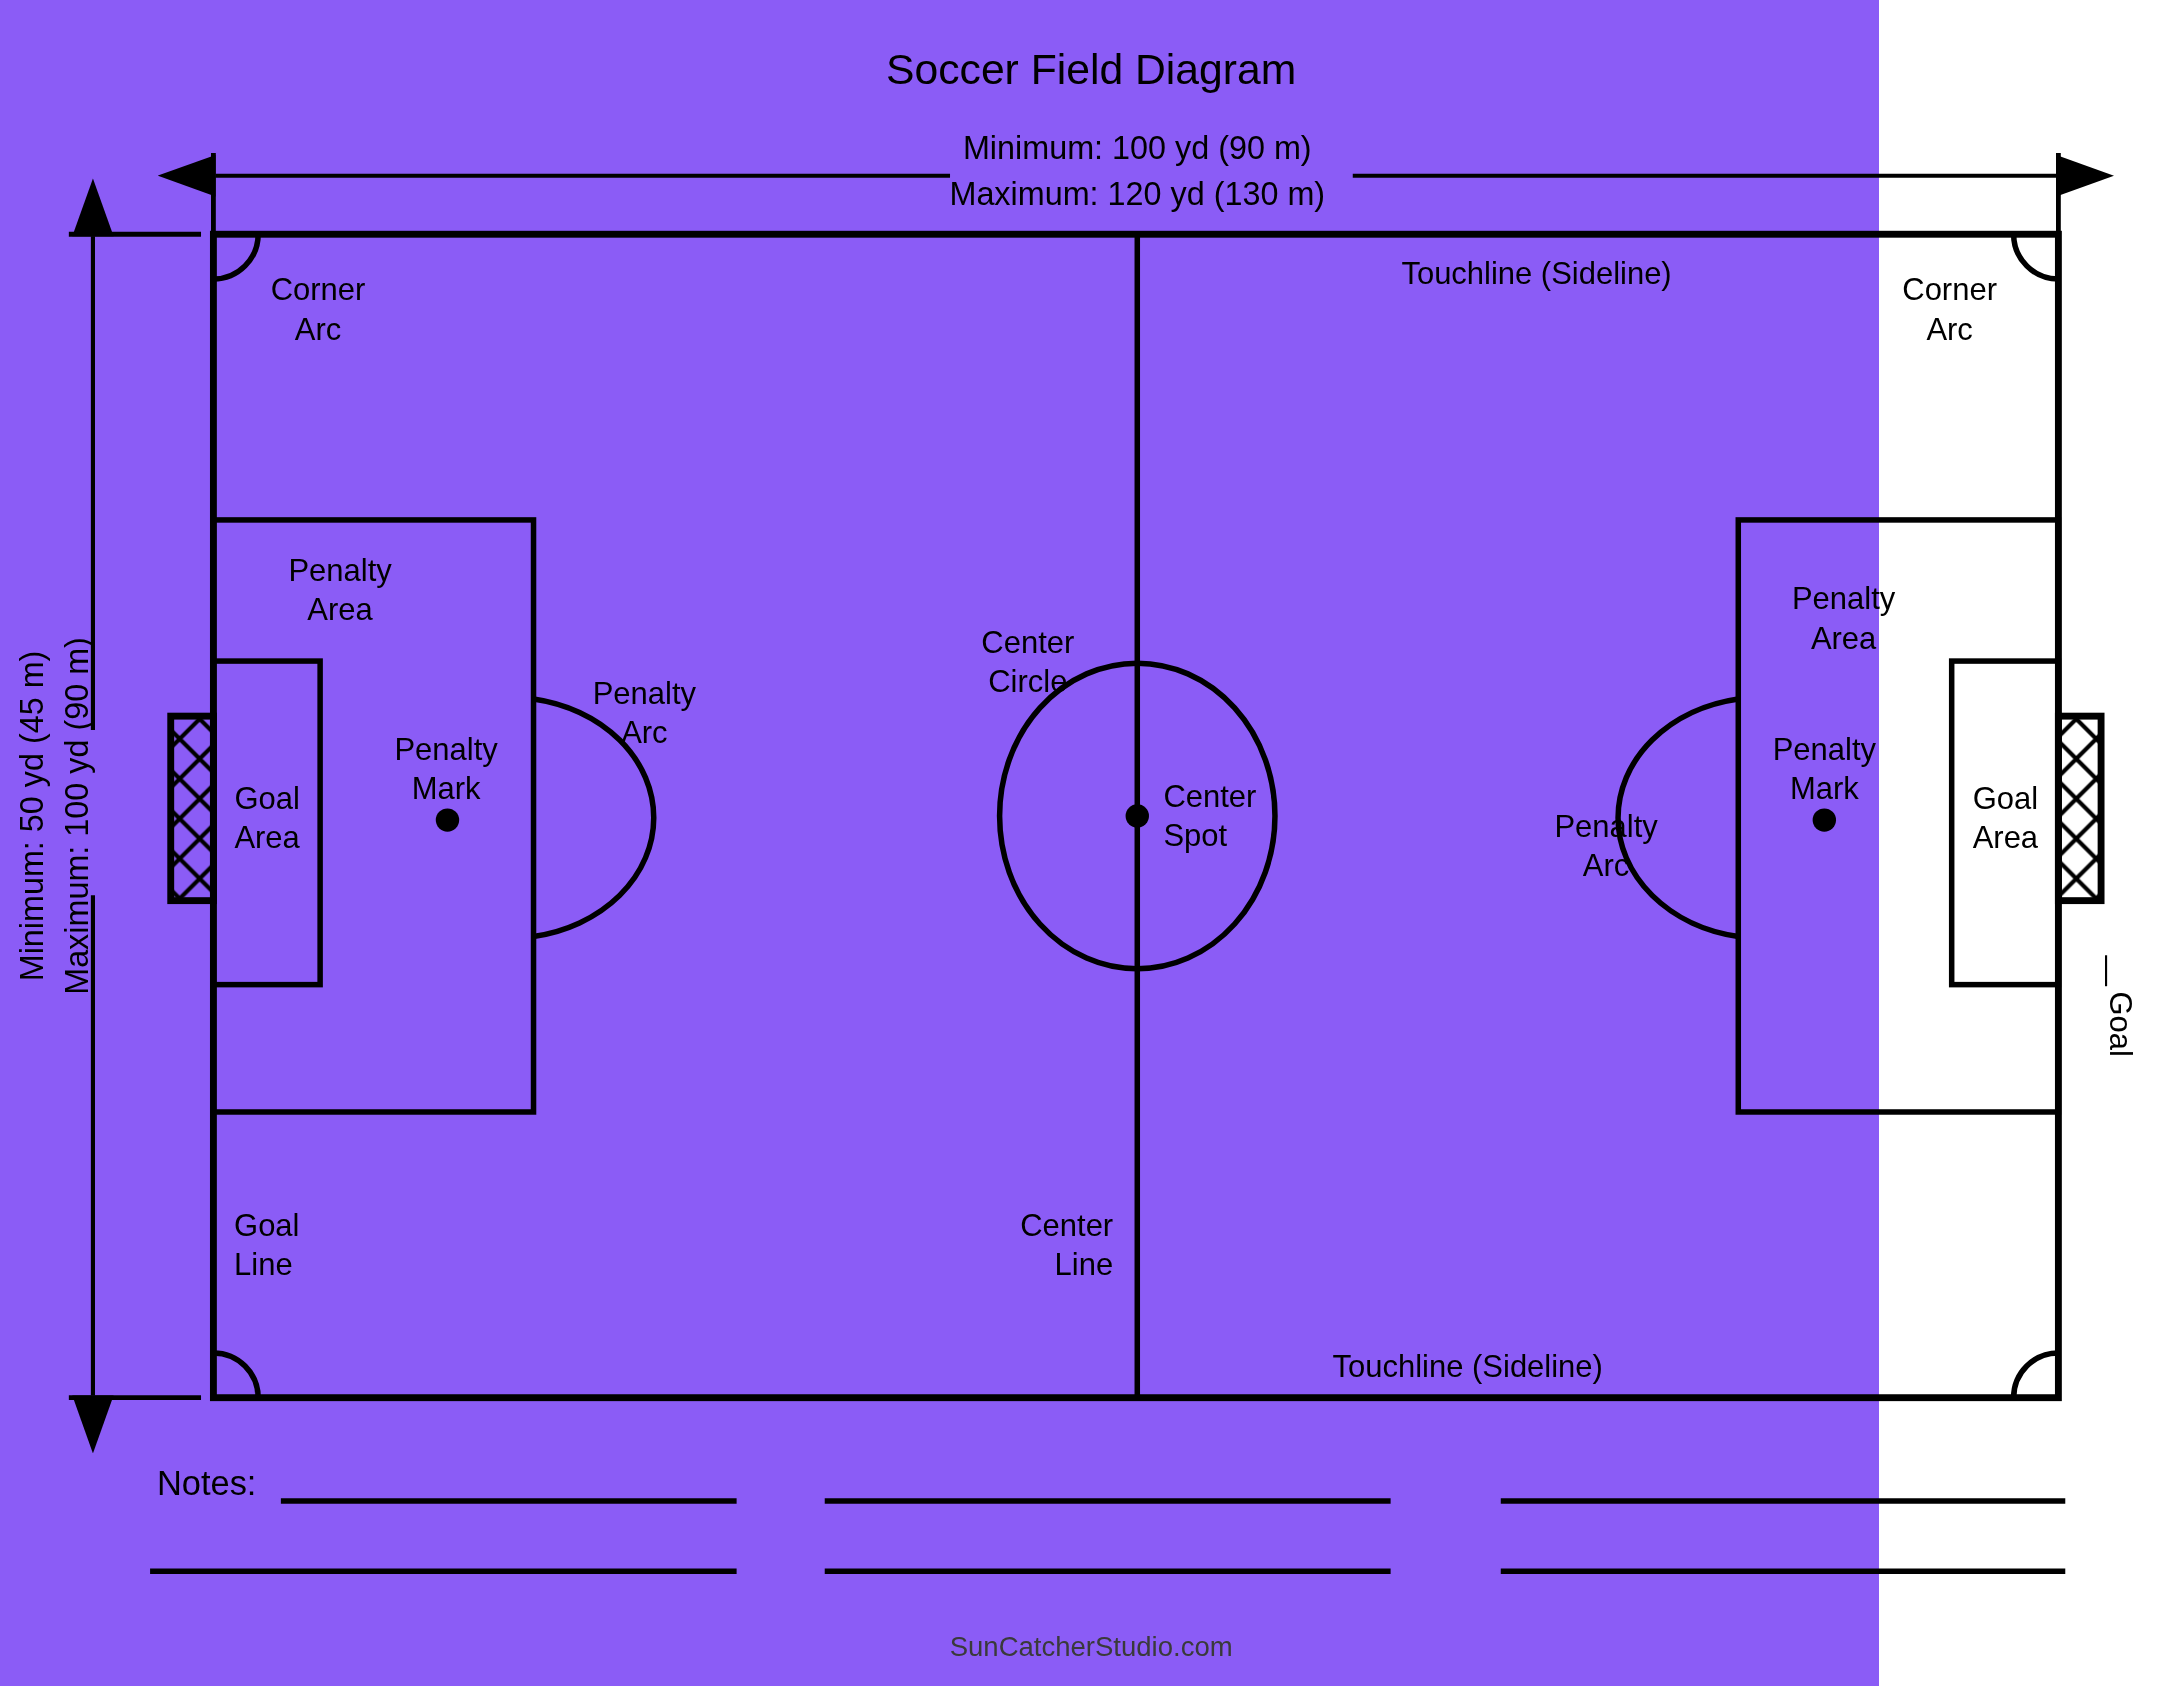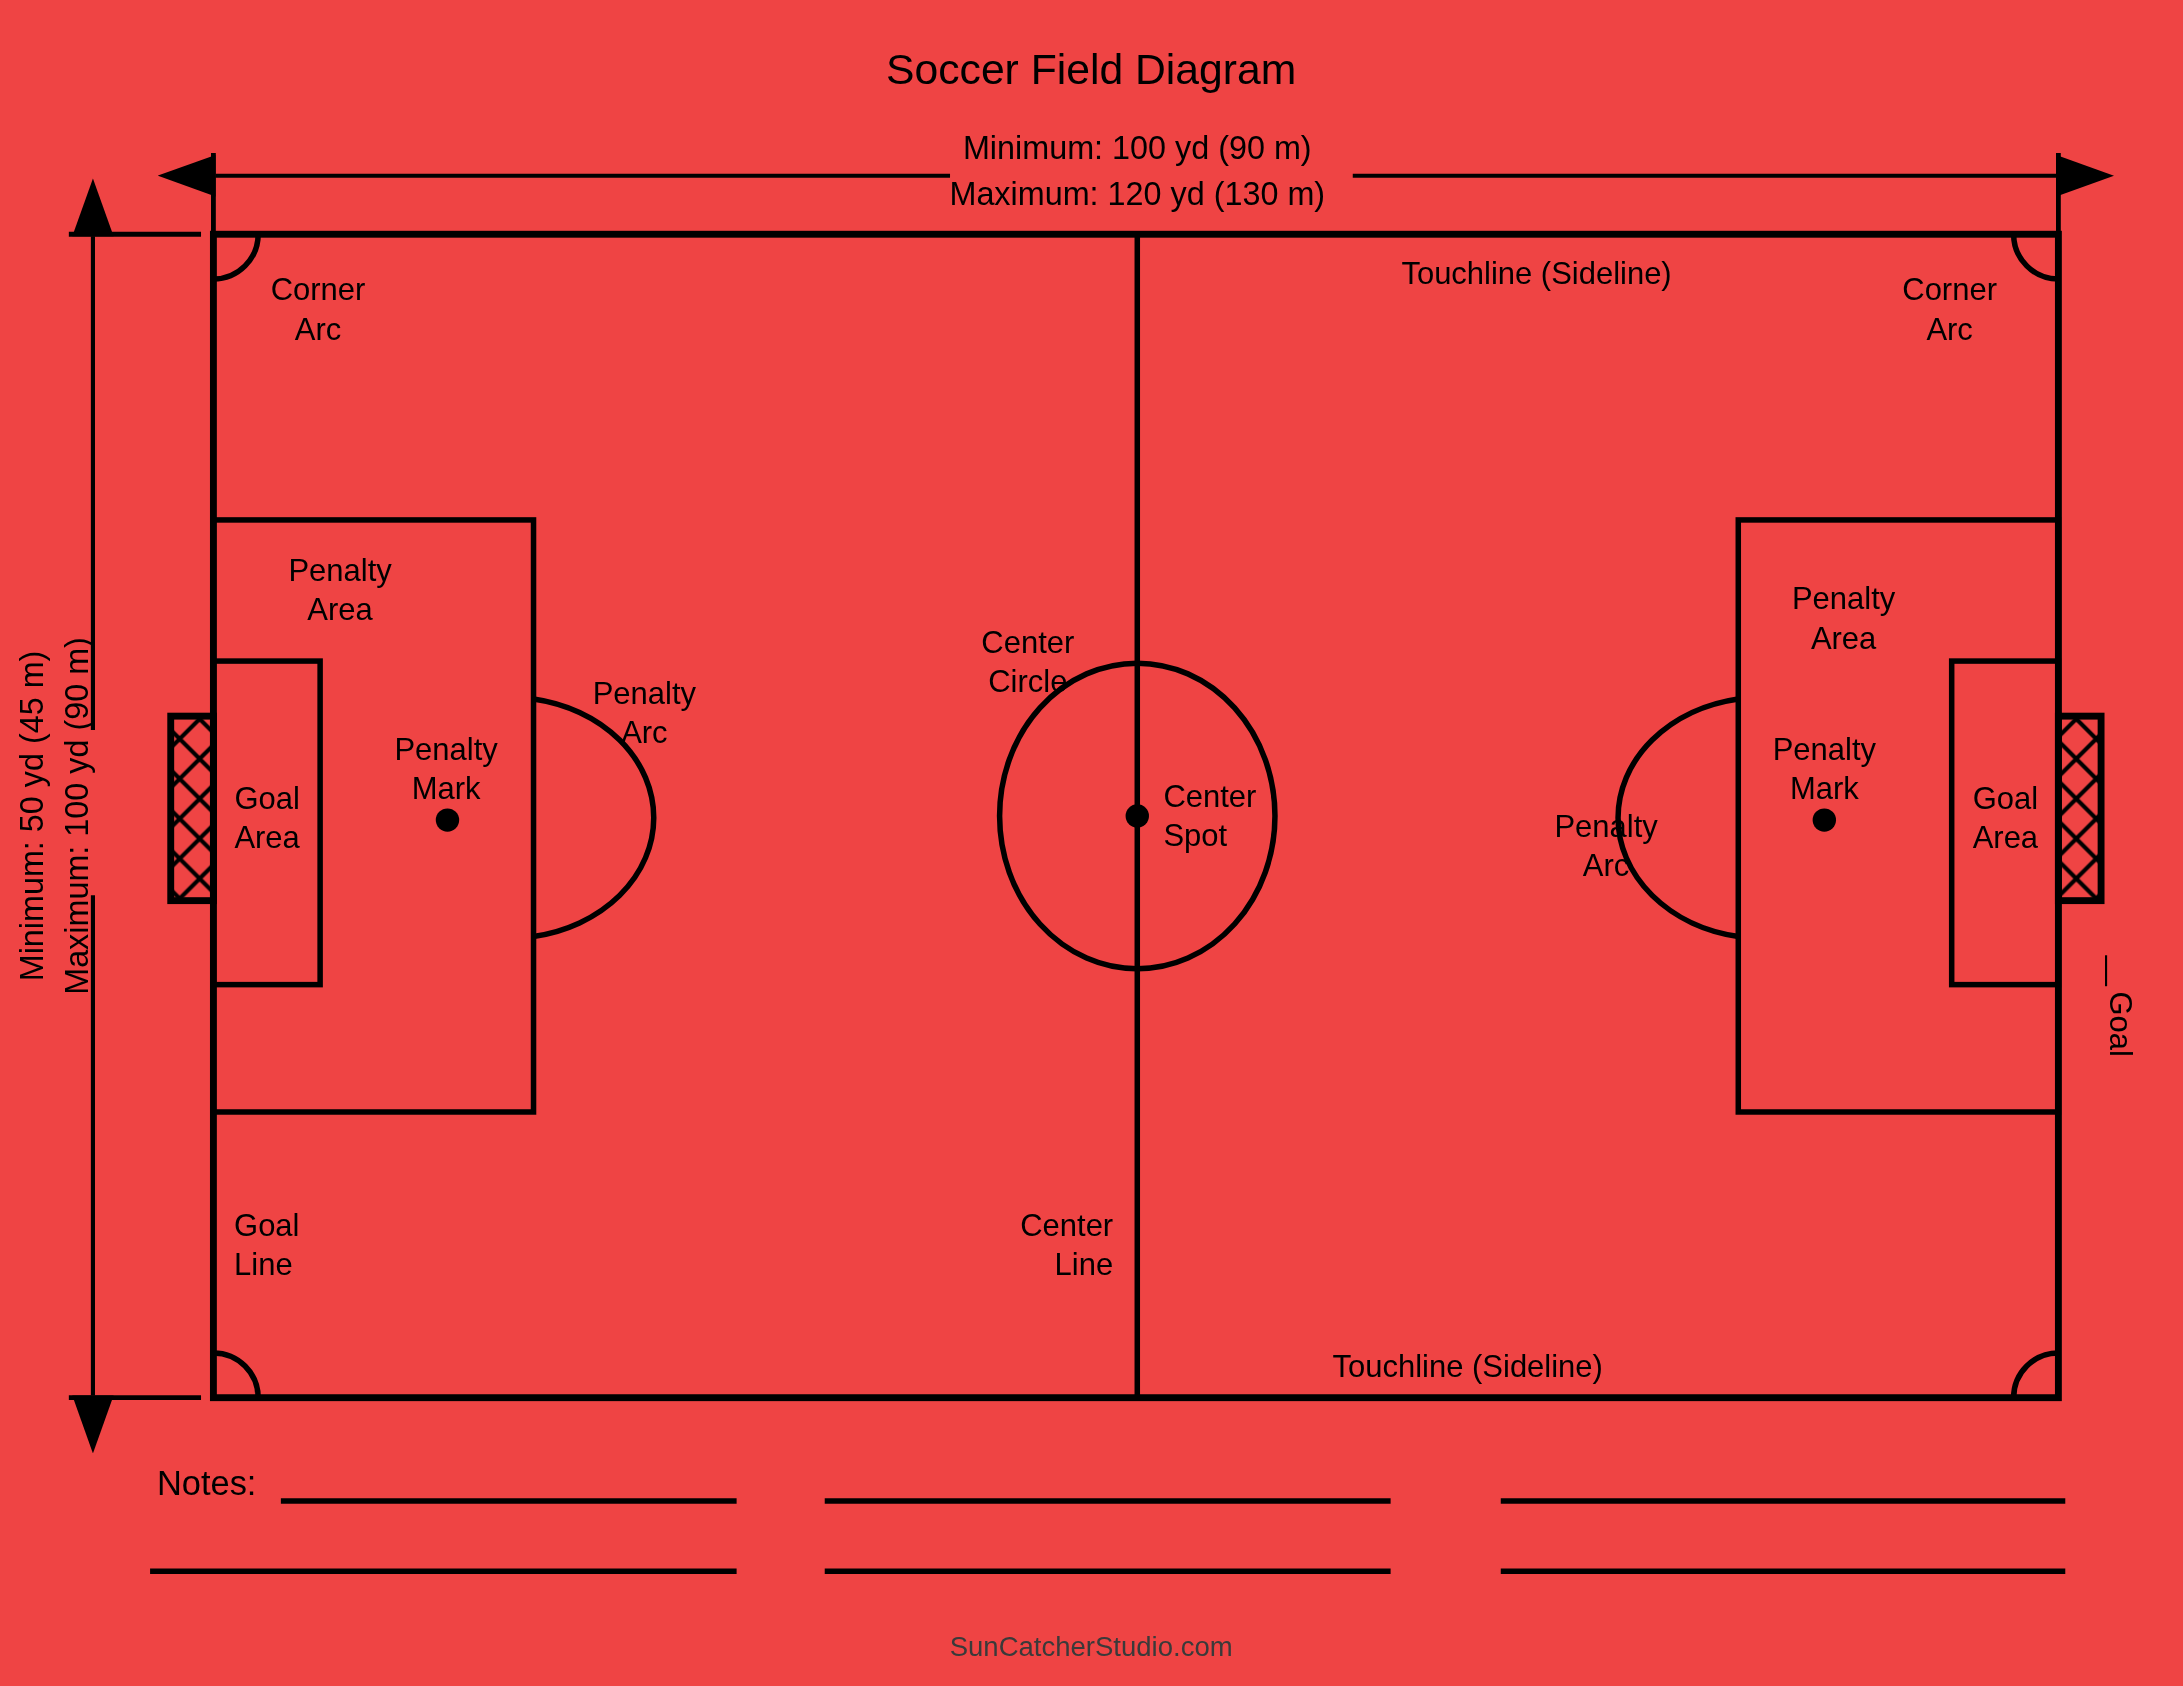--- a/index.html
+++ b/index.html
@@ -9,23 +9,23 @@
   }
   body {
     width: 2183px;
     height: 1687px;
     font-family: "Liberation Sans", sans-serif;
     color: #000000;
     overflow: hidden;
   }
   #page {
     position: relative;
-    width: 2183px;
+    width: 1879px;
     height: 1687px;
-    background: #ef4444;
+    background: #8b5cf6;
   }
   #diagram {
     position: absolute;
     left: 0;
     top: 0;
     width: 2183px;
     height: 1687px;
     display: block;
   }
   text {

